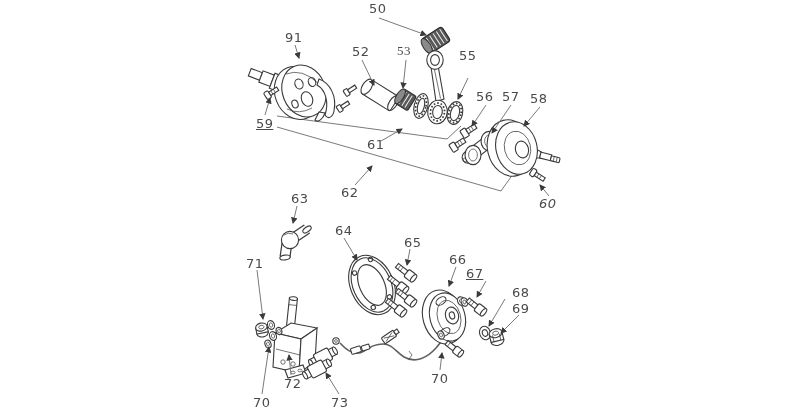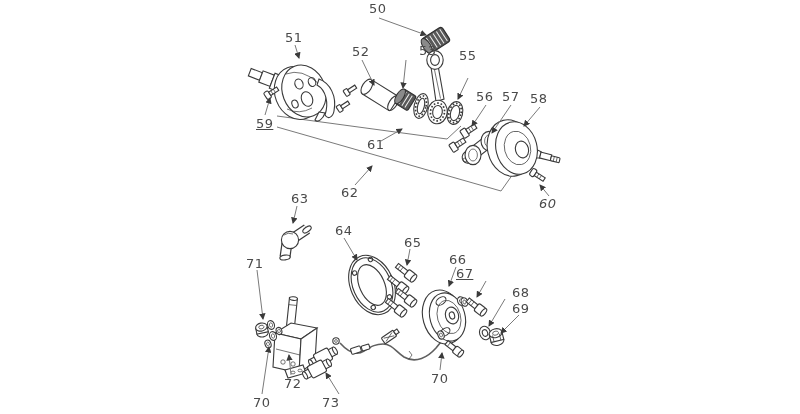--- a/index.html
+++ b/index.html
@@ -364,37 +364,37 @@
       <path class="leader" marker-end="url(#arw)" d="M262,394 L269,347"></path>
       <path class="leader" marker-end="url(#arw)" d="M440,370 L442,353"></path>
       <path class="leader" marker-end="url(#arw)" d="M257,270 L263,319"></path>
       <path class="leader" marker-end="url(#arw)" d="M291,375 L289,355"></path>
       <path class="leader" marker-end="url(#arw)" d="M339,394 L326,373"></path>
     </g>
   </svg>
 
   <div style="position:absolute;left:0;top:0;width:800px;height:414px;">
       <div class="callout" style="left: 369px; top: 2px;">50</div>
-      <div class="callout" style="left: 285px; top: 31px;">51</div>
+      <div class="callout" style="left: 285px; top: 31px;">91</div>
       <div class="callout" style="left: 352px; top: 45px;">52</div>
-      <div class="callout" style="left: 419px; top: 44px;">53</div>
+      <div class="callout" style="left: 397px; top: 44px; font-family: Liberation Serif, serif;">53</div>
       <div class="callout" style="left: 459px; top: 49px;">55</div>
       <div class="callout" style="left: 476px; top: 90px;">56</div>
       <div class="callout" style="left: 502px; top: 90px;">57</div>
       <div class="callout" style="left: 530px; top: 92px;">58</div>
       <div class="callout" style="left: 256px; top: 117px; text-decoration: underline;">59</div>
       <div class="callout" style="left: 539px; top: 197px; font-style: italic;">60</div>
       <div class="callout" style="left: 367px; top: 138px;">61</div>
       <div class="callout" style="left: 341px; top: 186px;">62</div>
       <div class="callout" style="left: 291px; top: 192px;">63</div>
       <div class="callout" style="left: 335px; top: 224px;">64</div>
       <div class="callout" style="left: 404px; top: 236px;">65</div>
       <div class="callout" style="left: 449px; top: 253px;">66</div>
-      <div class="callout" style="left: 456px; top: 267px; text-decoration: underline;">67</div>
+      <div class="callout" style="left: 466px; top: 267px; text-decoration: underline;">67</div>
       <div class="callout" style="left: 496px; top: 286px; margin-left: 16px;">68</div>
       <div class="callout" style="left: 512px; top: 302px;">69</div>
       <div class="callout" style="left: 253px; top: 396px;">70</div>
       <div class="callout" style="left: 431px; top: 372px;">70</div>
       <div class="callout" style="left: 246px; top: 257px;">71</div>
       <div class="callout" style="left: 284px; top: 377px;">72</div>
-      <div class="callout" style="left: 322px; top: 396px;">73</div>
+      <div class="callout" style="left: 331px; top: 396px;">73</div>
     </div>
 </div>
 
 </body></html>

